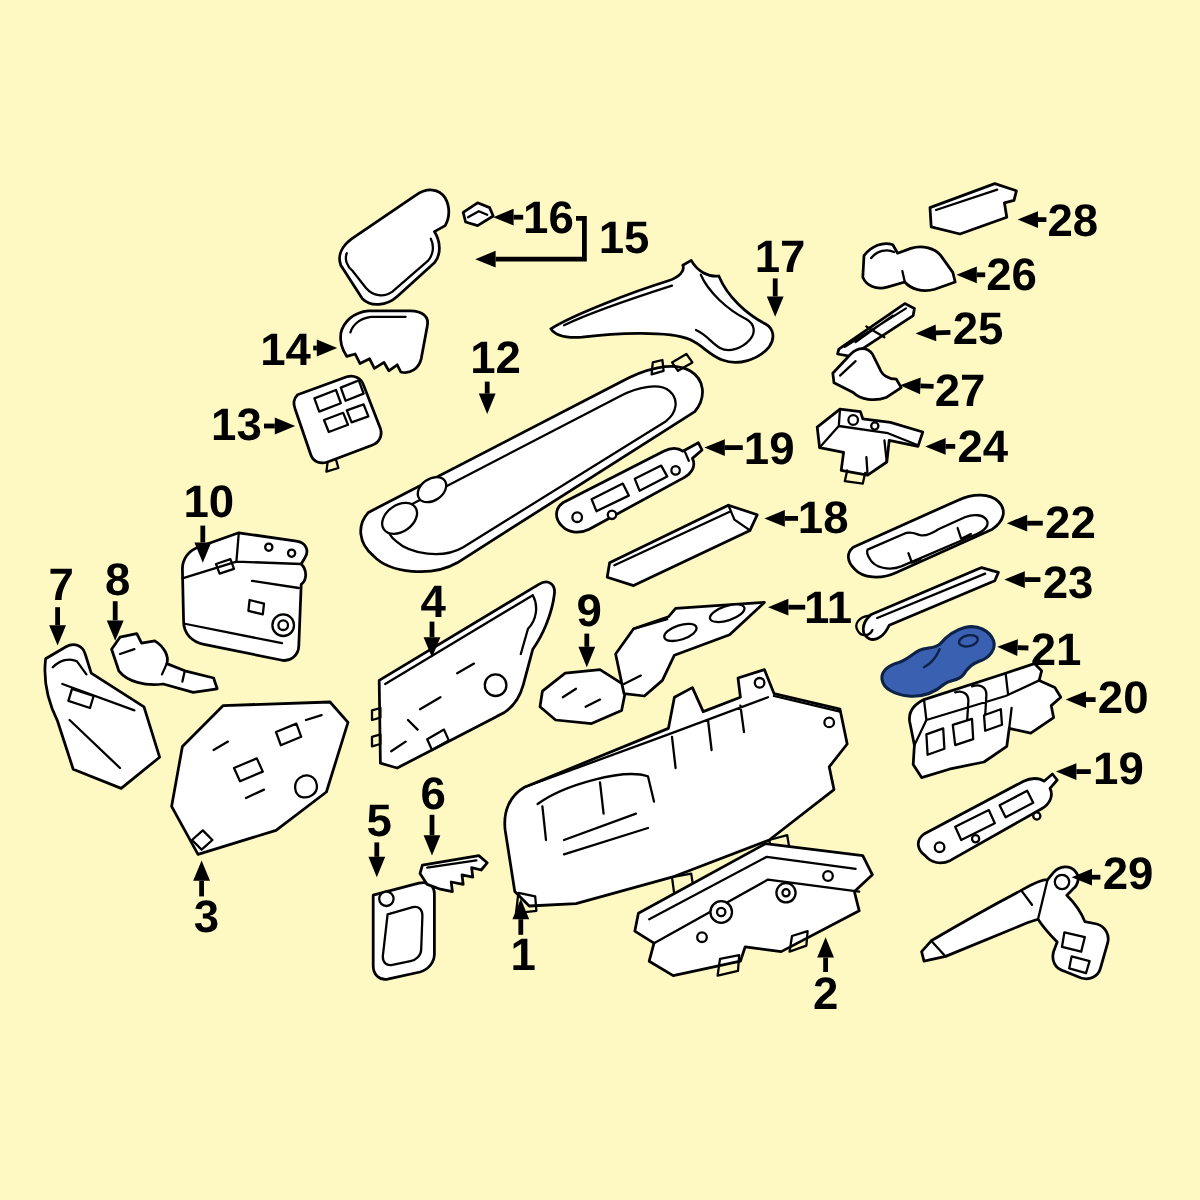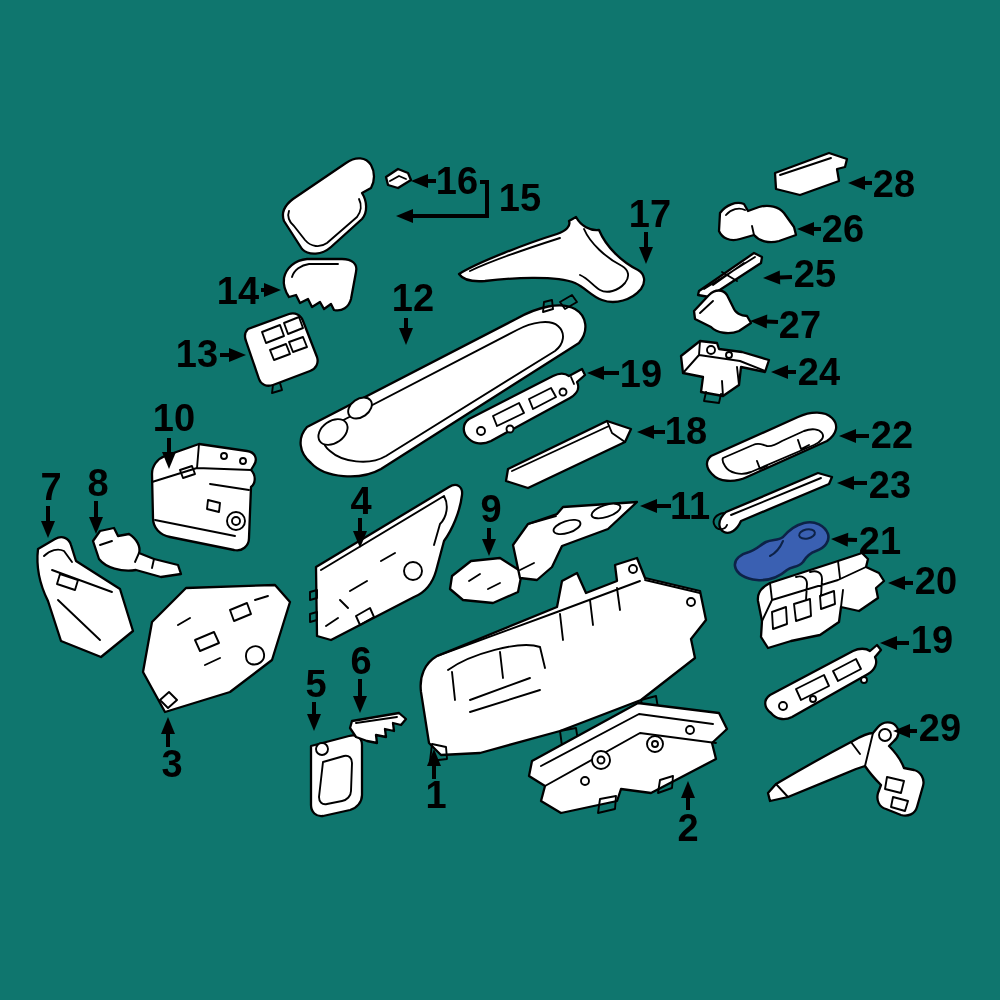--- a/index.html
+++ b/index.html
@@ -1,16 +1,16 @@
 <!DOCTYPE html>
 <html><head>
 <meta charset="utf-8">
 <style>
   html,body{margin:0;padding:0;background:#ffffff;}
-  .stage{width:1000px;height:1000px;position:relative;background:#0f766e;overflow:hidden;}
+  .stage{width:1000px;height:1000px;position:relative;background:#fef9c3;overflow:hidden;}
   svg{display:block;}
   .part{fill:#ffffff;stroke:#000000;stroke-width:2.3;stroke-linejoin:round;stroke-linecap:round;}
   .detail{fill:none;stroke:#000000;stroke-width:1.9;stroke-linejoin:round;stroke-linecap:round;}
   .hole{fill:#ffffff;stroke:#000000;stroke-width:1.9;}
   text{font-family:"Liberation Sans","DejaVu Sans",sans-serif;}
 </style>
 </head>
 <body>
 
 <div class="stage">

